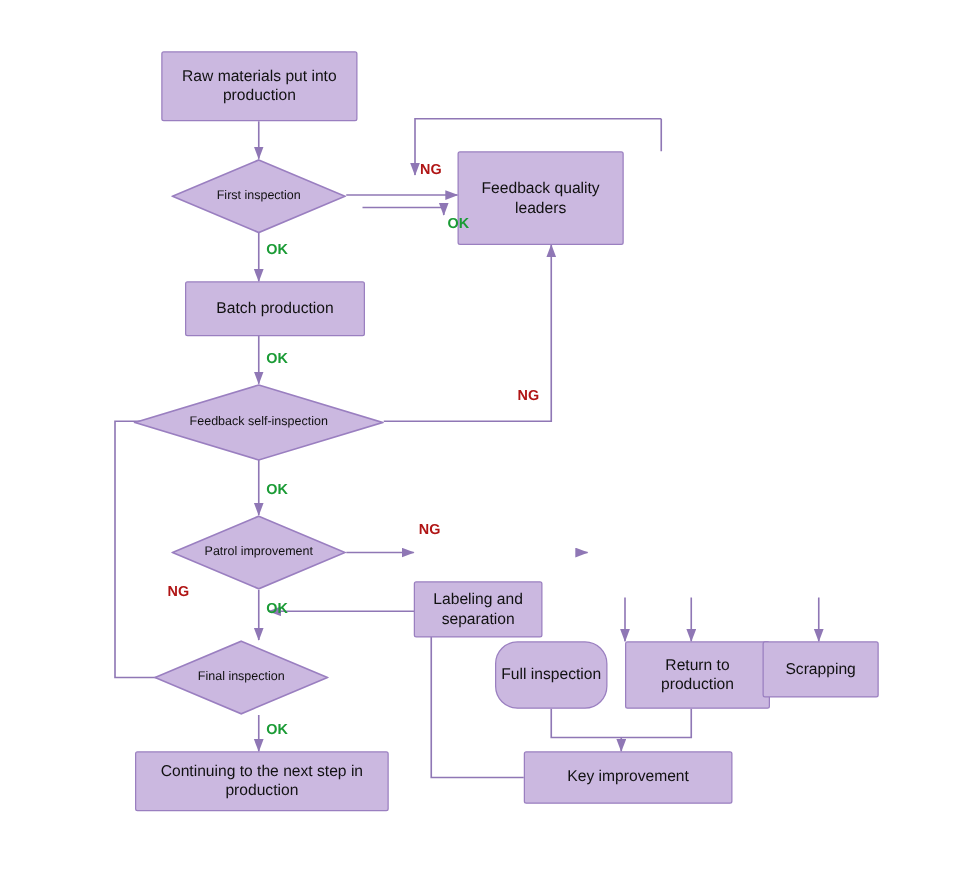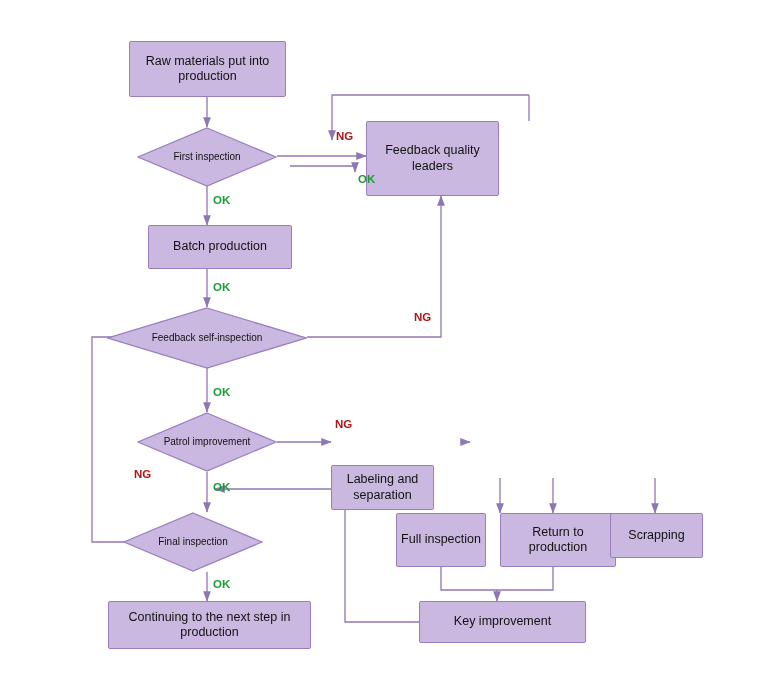--- a/index.html
+++ b/index.html
@@ -144,21 +144,21 @@
 
   <div class="node rect" style="left:136px; top:225px; width:144px; height:44px;margin-left:12px;">
     <span>Batch production</span>
   </div>
 
   <div class="node rect" style="left:331px; top:420px; width:103px; height:45px;margin-top:45px;">
     <span>Labeling and separation</span>
   </div>
 
 
-  <div class="node rect" style="left:396px; top:513px; width:90px; height:54px;">
+  <div class="node rect" style="left:396px; top:513px; width:90px; height:54px;border-radius:18px;">
     <span>Full inspection</span>
   </div>
 
   <div class="node rect" style="left:500px; top:513px; width:116px; height:54px;">
     <span>Return to production</span>
   </div>
 
   <div class="node rect" style="left:610px; top:513px; width:93px; height:45px;">
     <span>Scrapping</span>
   </div>

